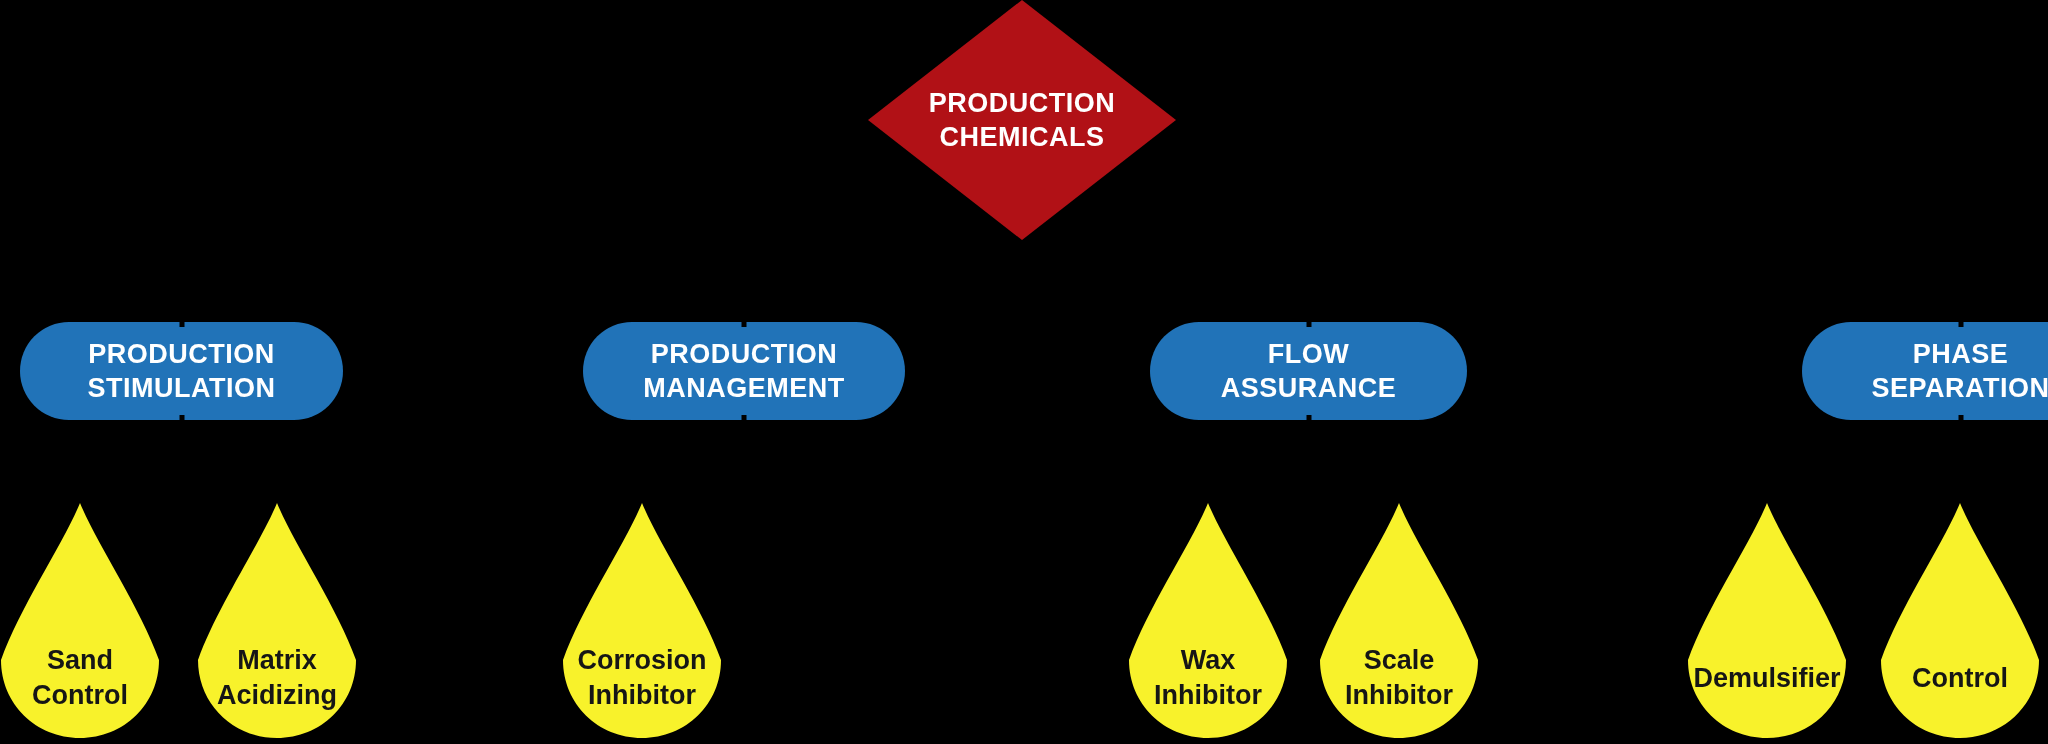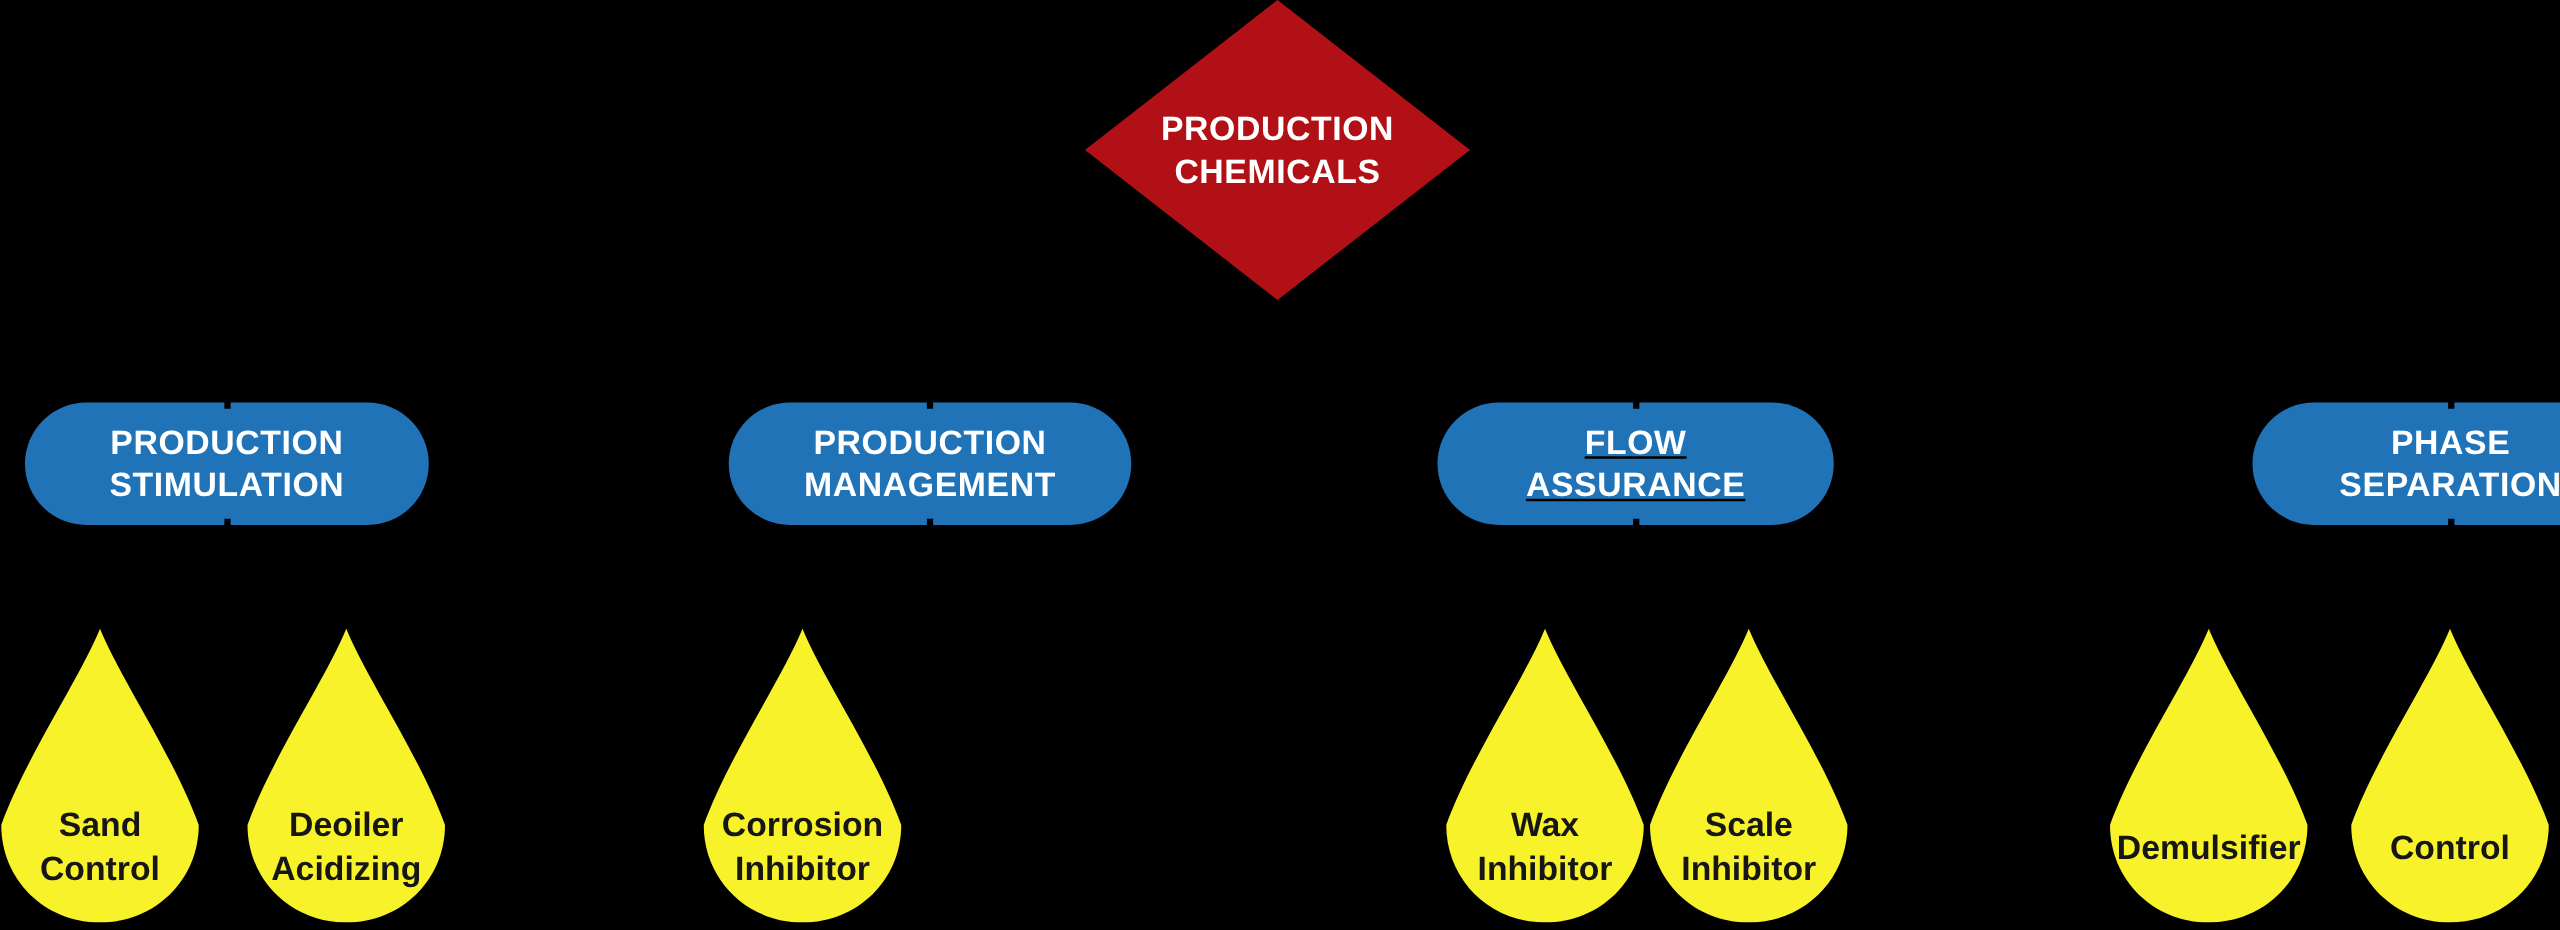--- a/index.html
+++ b/index.html
@@ -68,21 +68,21 @@
     transform: translateX(-50%);
     width: 5px;
     height: 7px;
     background: var(--color-background, #000000);
   }
   .pill::before { top: -2px; }
   .pill::after  { bottom: -2px; }
 
   .pill-1 { left: 20px;   width: 323px; }
   .pill-2 { left: 583px;  width: 322px; }
-  .pill-3 { left: 1150px; width: 317px; text-decoration: underline; }
+  .pill-3 { left: 1150px; width: 317px; }
   .pill-4 { left: 1802px; width: 317px; }
 
   
   .drop {
     position: absolute;
     top: 502px;
     width: 160px;
     height: 236px;
   }
   .drop svg {
@@ -107,21 +107,21 @@
     font-weight: bold;
     line-height: 35px;
     text-align: center;
     white-space: pre-line;
   }
 
   .drop-1 { left: 0px;    }
   .drop-2 { left: 197px;  }
   .drop-3 { left: 562px;  }
   .drop-4 { left: 764px;  }
-  .drop-5 { left: 1156px; }
+  .drop-5 { left: 1128px; }
   .drop-6 { left: 1319px; }
   .drop-7 { left: 1687px; }
   .drop-8 { left: 1880px; }
 </style>
 </head>
 <body>
 
 <div class="canvas">
 
   <div class="diamond">
@@ -150,21 +150,21 @@
     <svg viewBox="0 0 160 236" aria-hidden="true">
       <path d="M 80 1 C 97 42 140 105 159 158 C 159 202 124 236 80 236 C 36 236 1 202 1 158 C 20 105 63 42 80 1 Z" fill="#F8F22B"></path>
     </svg>
     <span class="drop-label">Sand
 Control</span>
   </div>
   <div class="drop drop-2">
     <svg viewBox="0 0 160 236" aria-hidden="true">
       <path d="M 80 1 C 97 42 140 105 159 158 C 159 202 124 236 80 236 C 36 236 1 202 1 158 C 20 105 63 42 80 1 Z" fill="#F8F22B"></path>
     </svg>
-    <span class="drop-label">Deoiler
+    <span class="drop-label">Matrix
 Acidizing</span>
   </div>
   <div class="drop drop-3">
     <svg viewBox="0 0 160 236" aria-hidden="true">
       <path d="M 80 1 C 97 42 140 105 159 158 C 159 202 124 236 80 236 C 36 236 1 202 1 158 C 20 105 63 42 80 1 Z" fill="#F8F22B"></path>
     </svg>
     <span class="drop-label">Corrosion
 Inhibitor</span>
   </div>
   <div class="drop drop-5">

